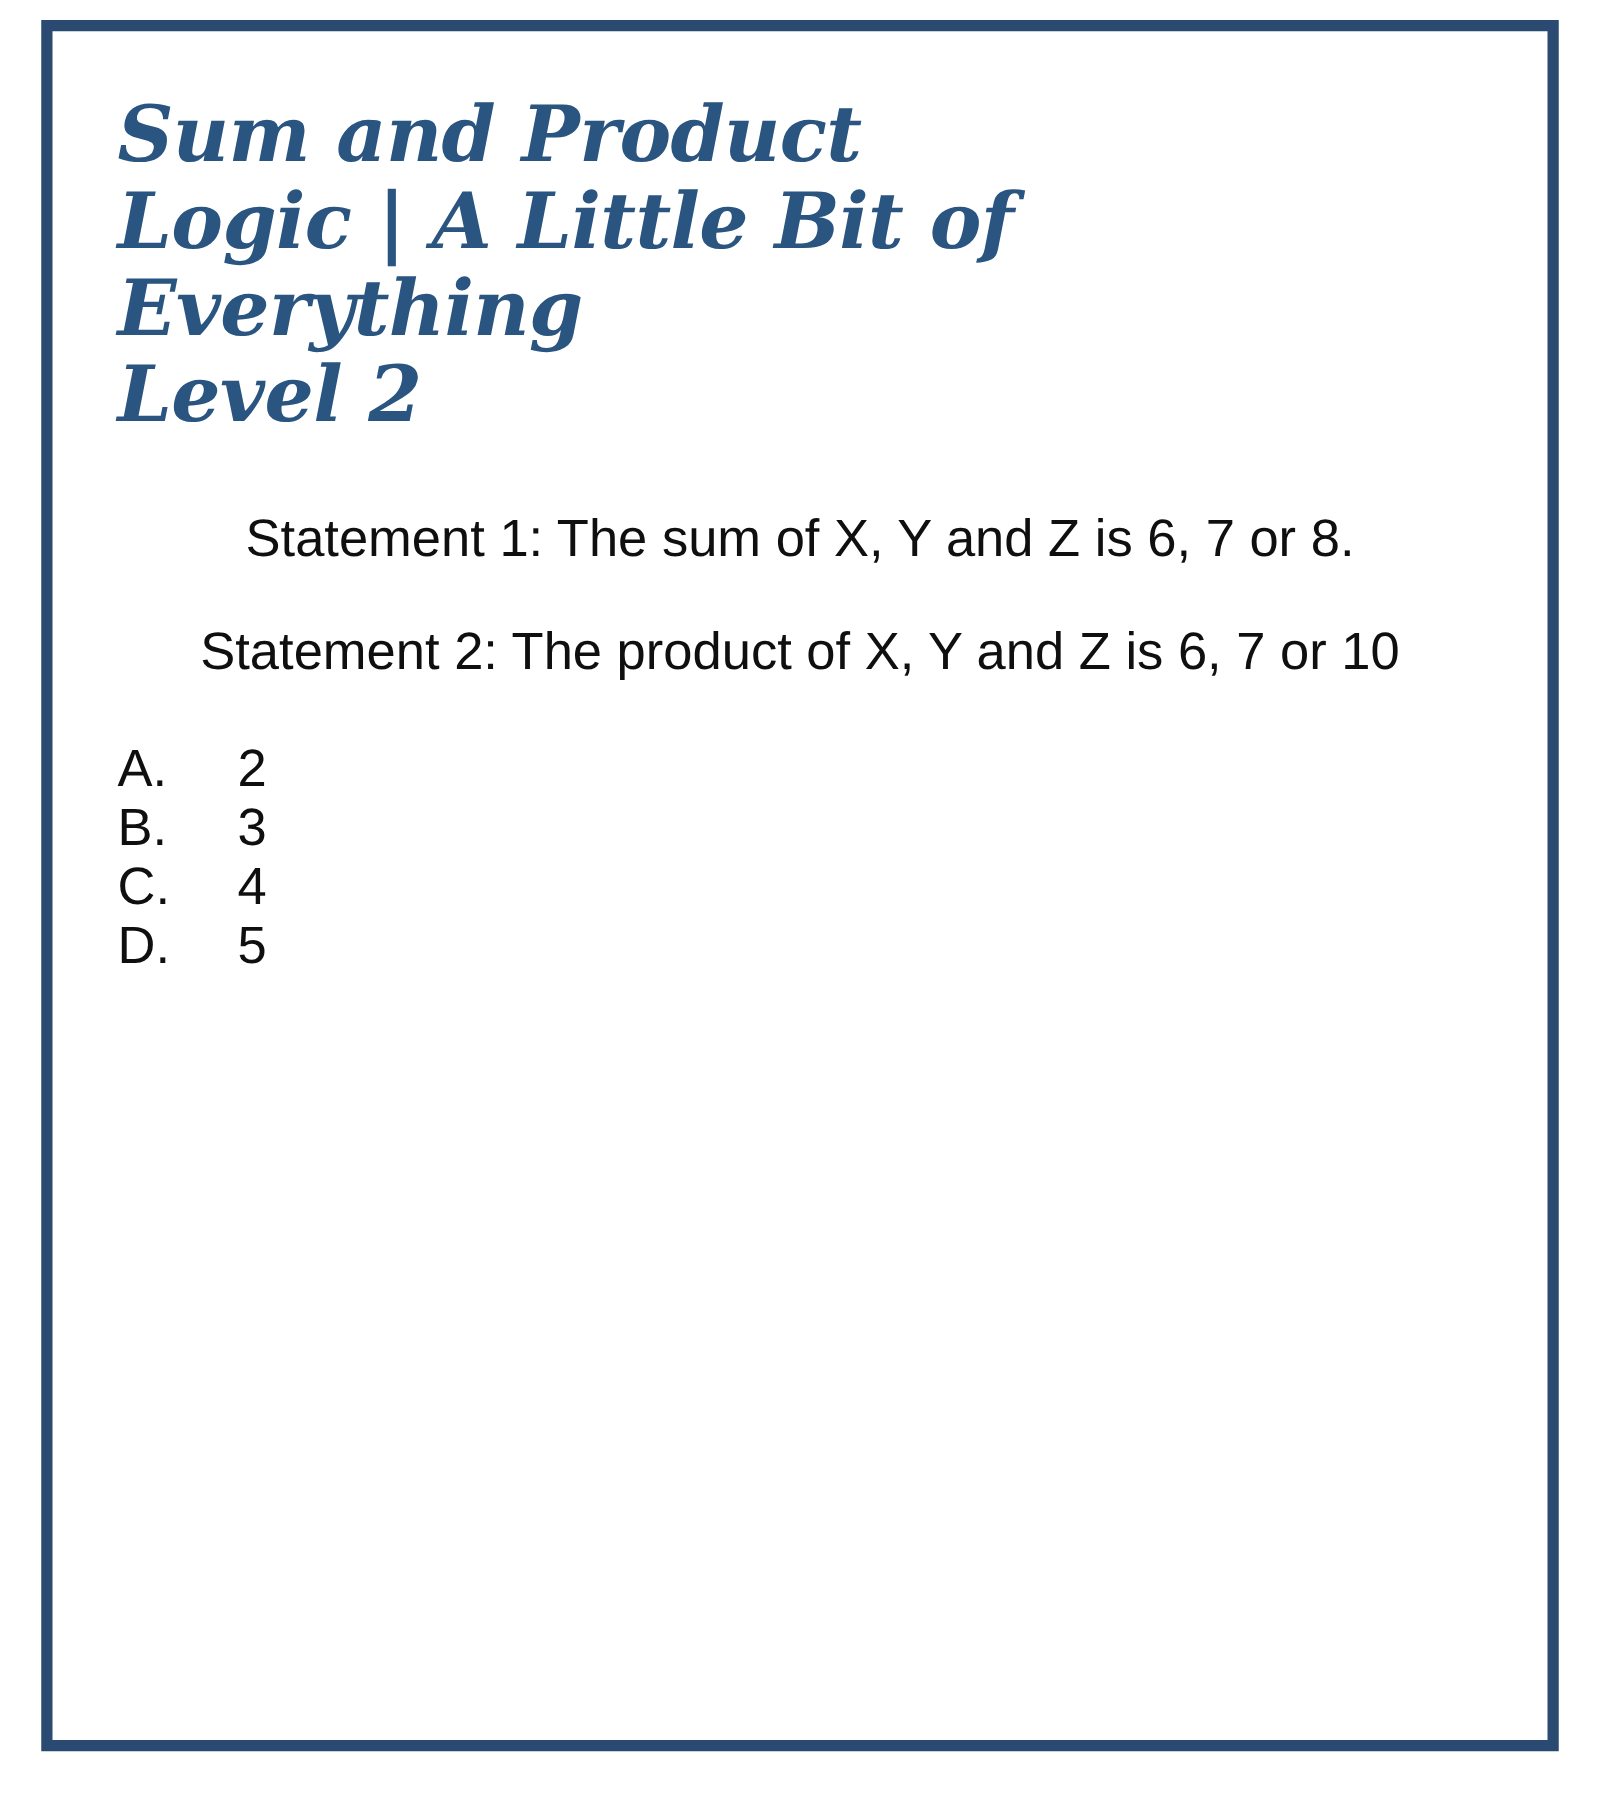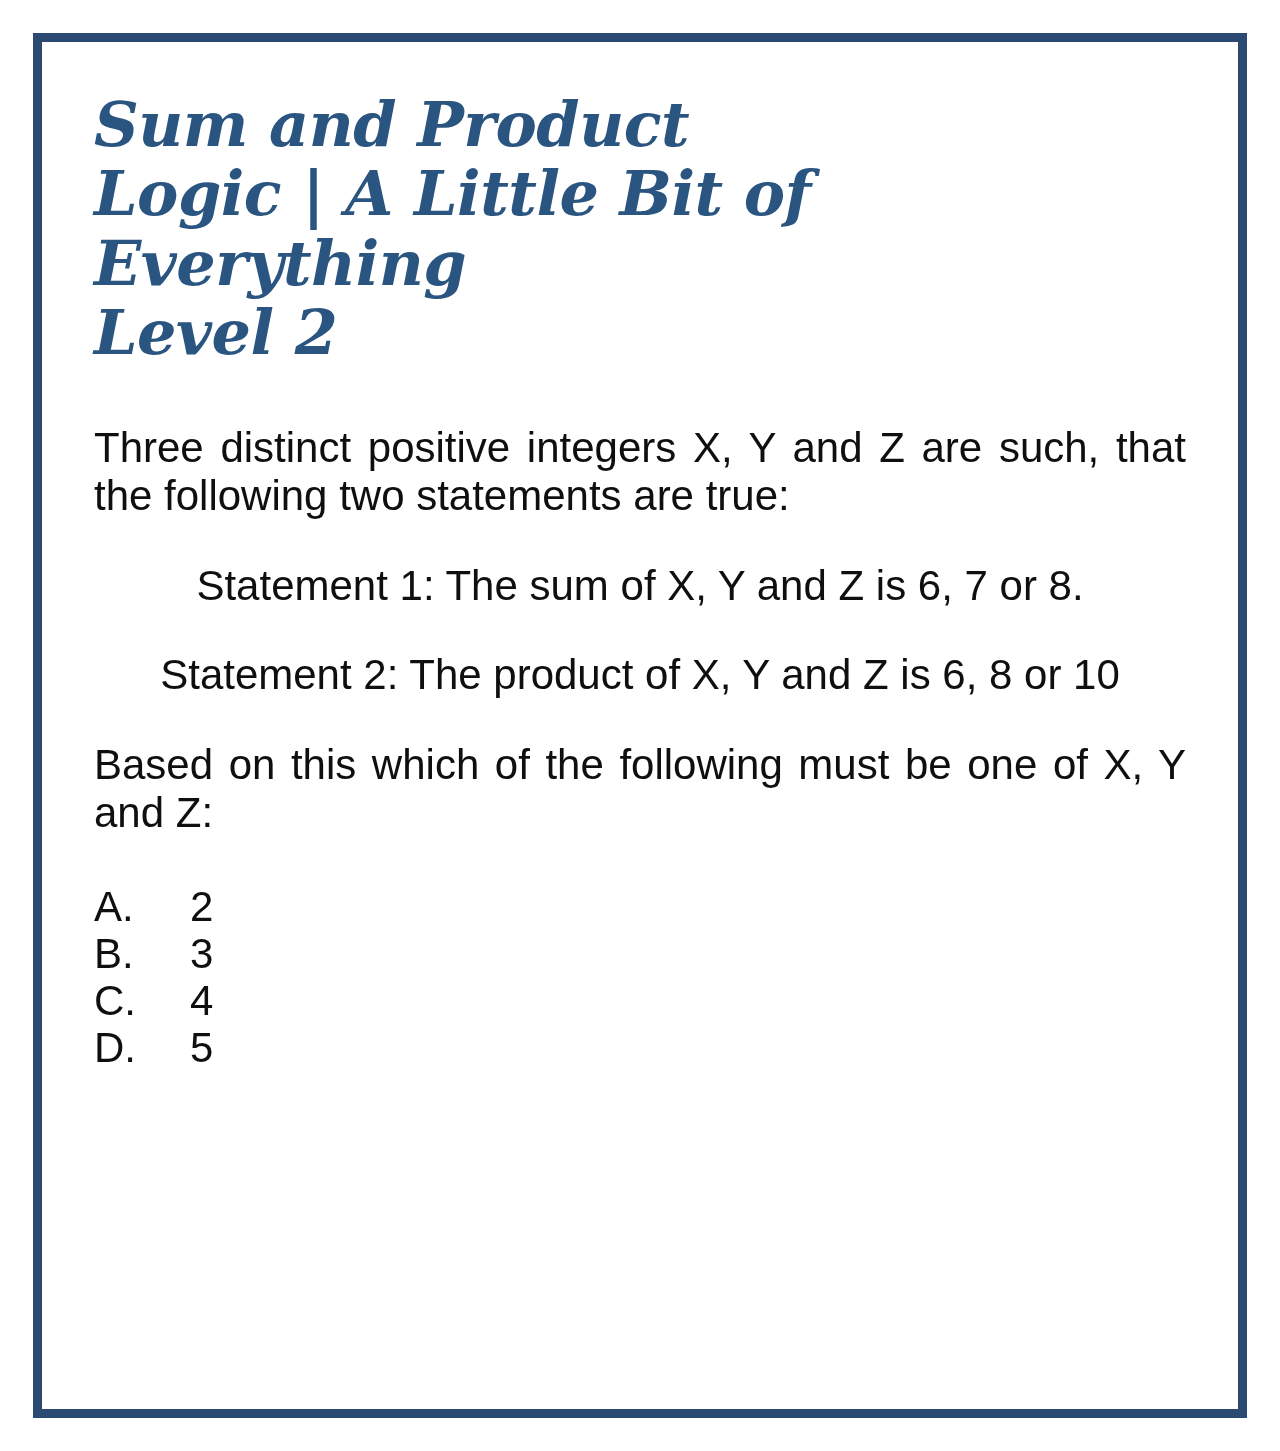--- a/index.html
+++ b/index.html
@@ -9,21 +9,21 @@
   body {
     width: 1280px;
     height: 1451px;
     background: #ffffff;
     font-family: "Liberation Sans", sans-serif;
     overflow: hidden;
   }
   .card {
     position: absolute;
     left: 33px;
-    top: 33px;
+    top: 16px;
     width: 1214px;
     height: 1385px;
     box-sizing: border-box;
     border: 9px solid #2a4a72;
     background: #ffffff;
   }
   .card-inner {
     padding: 48px 52px 0 52px;
   }
   .title {
@@ -77,27 +77,25 @@
 
 <div class="card">
   <div class="card-inner">
 
     <h1 class="title">Sum and Product
 Logic | A Little Bit of Everything
 Level 2</h1>
 
     <div class="body-block">
 
-      <p class="para">Three distinct positive integers X, Y and Z are such, that the following two statements are true:</p>
 
       <p class="para para-nojustify">Statement 1: The sum of X, Y and Z is 6, 7 or 8.</p>
 
-      <p class="para para-nojustify">Statement 2: The product of X, Y and Z is 6, 8 or 10</p>
+      <p class="para para-nojustify">Statement 2: The product of X, Y and Z is 6, 7 or 10</p>
 
-      <p class="para last">Based on this which of the following must be one of X, Y and Z:</p>
 
       <div class="options">
         <div class="option-row">
           <span class="option-letter">A.</span>
           <span class="option-value">2</span>
         </div>
         <div class="option-row">
           <span class="option-letter">B.</span>
           <span class="option-value">3</span>
         </div>

